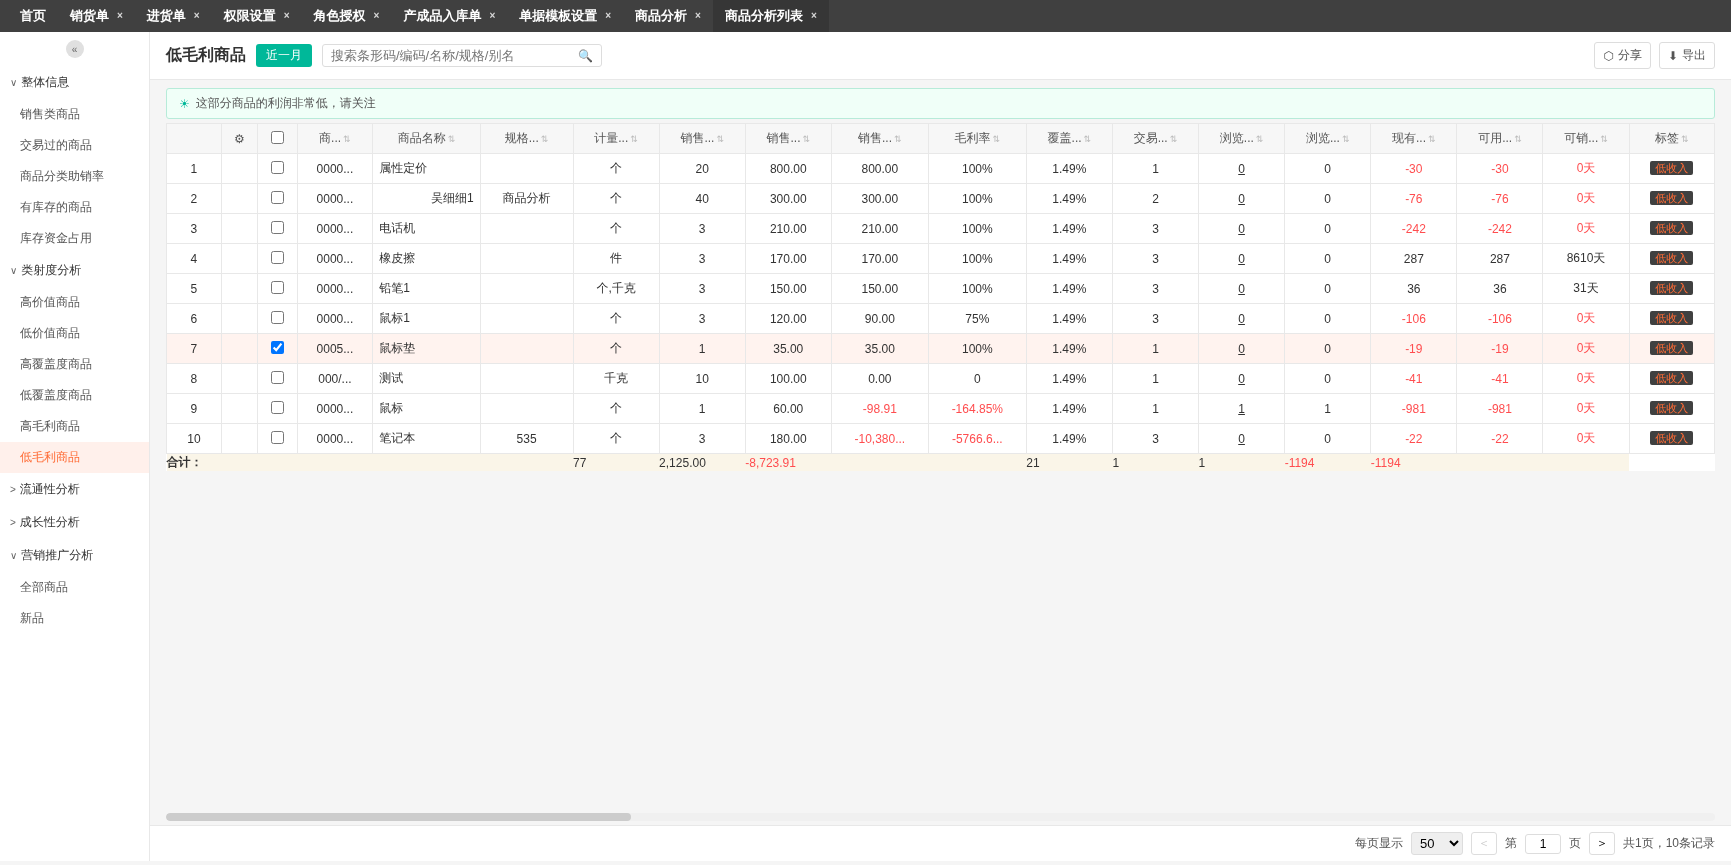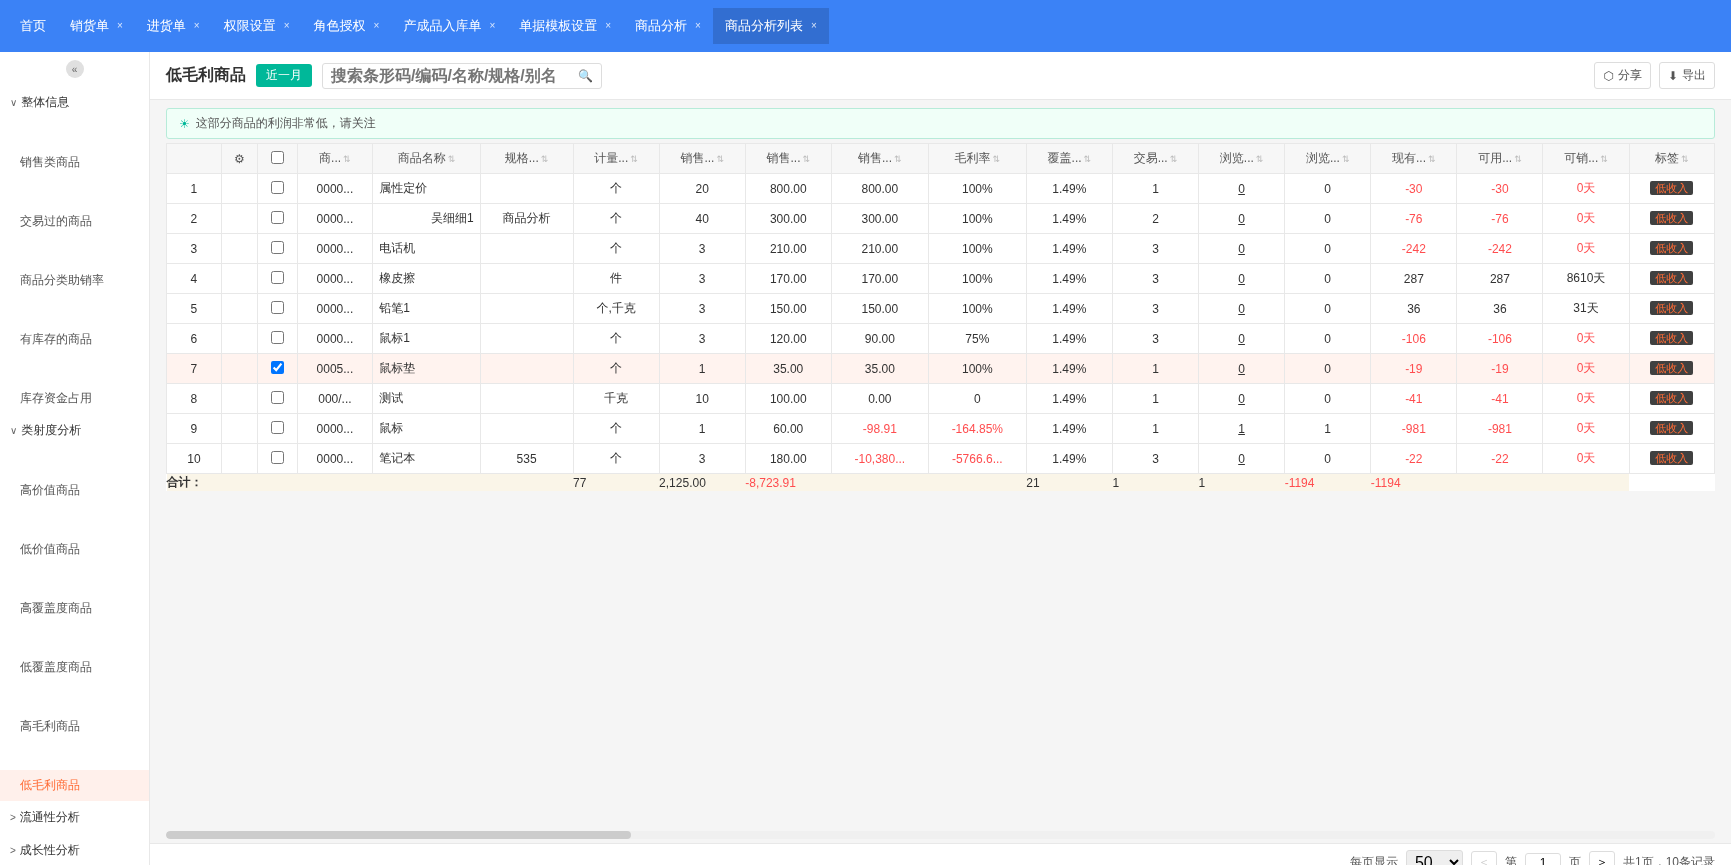--- a/index.html
+++ b/index.html
@@ -1,24 +1,25 @@
 <!DOCTYPE html>
 <html><head>
   <meta charset="utf-8">
   <style>
     * { box-sizing: border-box; margin: 0; padding: 0; }
     body { font-family: 'Microsoft YaHei', Arial, sans-serif; font-size: 12px; background: #f5f5f5; color: #333; }
 
     
     .top-nav {
-      background: #3b82f6;
-      display: flex;
-      align-items: center;
-      height: 52px;
+      background: #404040;
+      display: flex;
+      align-items: center;
+      height: 32px;
       padding: 0 8px;
+      font-weight: bold;
     }
     .top-nav-item {
       color: #fff;
       padding: 0 12px;
       height: 36px;
       line-height: 36px;
       cursor: pointer;
       font-size: 13px;
       white-space: nowrap;
       display: flex;
@@ -49,21 +50,20 @@
       color: #333;
       font-size: 12px;
       cursor: pointer;
     }
     .sidebar-group-header .arrow { margin-right: 4px; font-size: 10px; color: #666; }
     .sidebar-item {
       padding: 7px 10px 7px 20px;
       color: #555;
       cursor: pointer;
       font-size: 12px;
-      margin-top: 28px;
     }
     .sidebar-item.active { background: #fff0eb; color: #ff6b35; }
     .collapse-btn {
       width: 18px;
       height: 18px;
       background: #e0e0e0;
       border-radius: 50%;
       display: flex;
       align-items: center;
       justify-content: center;
@@ -112,24 +112,23 @@
       border-radius: 3px;
       padding: 3px 8px;
       background: #fff;
       gap: 4px;
       flex: 1;
       max-width: 280px;
     }
     .search-box input {
       border: none;
       outline: none;
-      font-size: 16px;
+      font-size: 13px;
       color: #a16207;
       width: 100%;
-      font-weight: bold;
     }
     .header-actions {
       margin-left: auto;
       display: flex;
       gap: 8px;
       align-items: center;
     }
     .action-btn {
       display: flex;
       align-items: center;
@@ -209,21 +208,21 @@
       background: #fff;
       border-top: 1px solid #e8e8e8;
       gap: 8px;
       font-size: 12px;
       color: #555;
     }
     .pagination-bar select {
       border: 1px solid #ddd;
       padding: 2px 4px;
       border-radius: 3px;
-      font-size: 16px;
+      font-size: 13px;
     }
     .page-nav-btn {
       border: 1px solid #ddd;
       background: #fff;
       padding: 2px 6px;
       border-radius: 3px;
       cursor: pointer;
       font-size: 12px;
     }
     .page-nav-btn:disabled { color: #ccc; cursor: default; }

